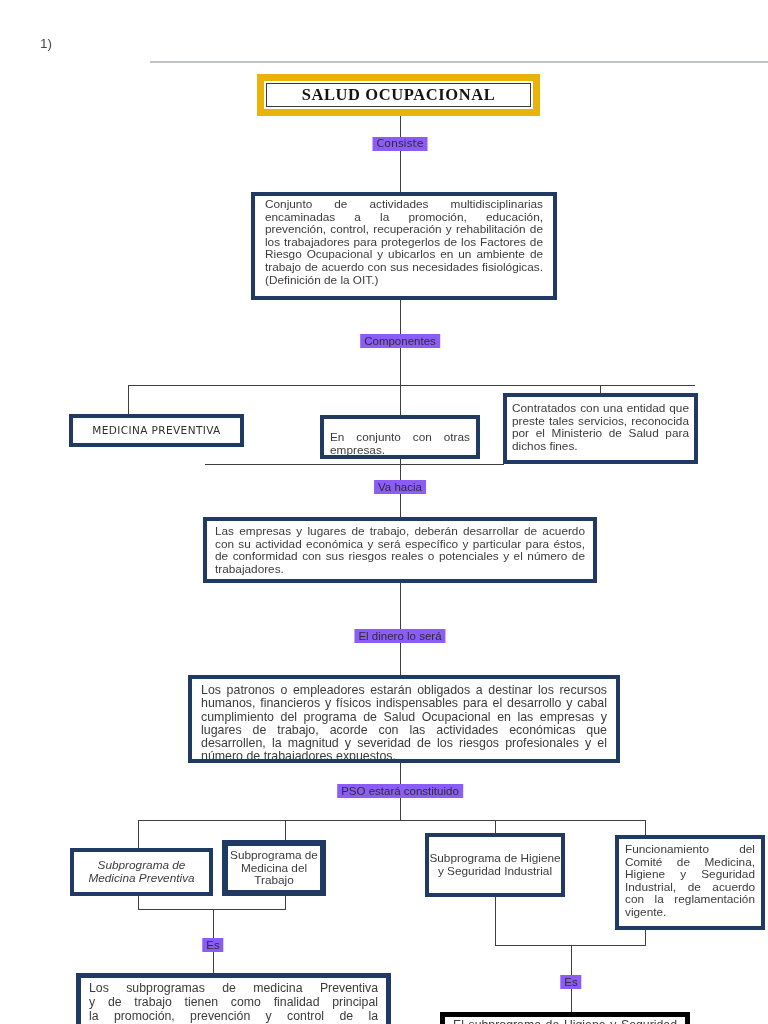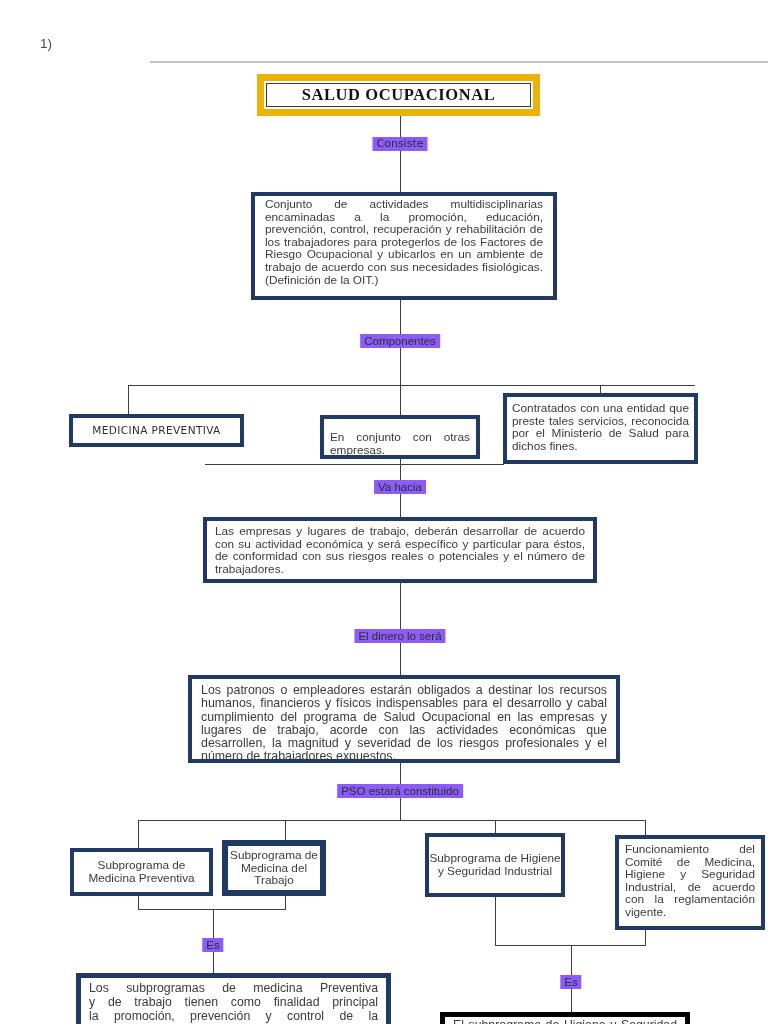--- a/index.html
+++ b/index.html
@@ -65,21 +65,21 @@
 
   <div class="vln" style="left:400px;top:763px;height:57px;"></div>
   <div class="lbl" style="left:400px;top:784px;">PSO estará constituido</div>
 
   <div class="hln" style="left:138px;top:820px;width:507px;"></div>
   <div class="vln" style="left:138px;top:820px;height:28px;"></div>
   <div class="vln" style="left:285px;top:820px;height:20px;"></div>
   <div class="vln" style="left:495px;top:820px;height:13px;"></div>
   <div class="vln" style="left:645px;top:820px;height:15px;"></div>
 
-  <div class="box center" style="left:70px;top:848px;width:143px;height:48px;">Subprograma de Medicina Preventiva</div>
+  <div class="box center" style="left:70px;top:848px;width:143px;height:48px;font-style:italic;">Subprograma de Medicina Preventiva</div>
   <div class="box center" style="left:222px;top:840px;width:104px;height:56px;border-width:6px;">Subprograma de Medicina del Trabajo</div>
   <div class="box center" style="left:425px;top:833px;width:140px;height:64px;">Subprograma de Higiene y Seguridad Industrial</div>
   <div class="box" style="left:615px;top:835px;width:150px;height:95px;padding:4px 6px;">Funcionamiento del Comité de Medicina, Higiene y Seguridad Industrial, de acuerdo con la reglamentación vigente.</div>
 
   <div class="vln" style="left:138px;top:896px;height:13px;"></div>
   <div class="vln" style="left:285px;top:896px;height:13px;"></div>
   <div class="hln" style="left:138px;top:909px;width:148px;"></div>
   <div class="vln" style="left:213px;top:909px;height:64px;"></div>
   <div class="lbl" style="left:213px;top:938px;">Es</div>
 

